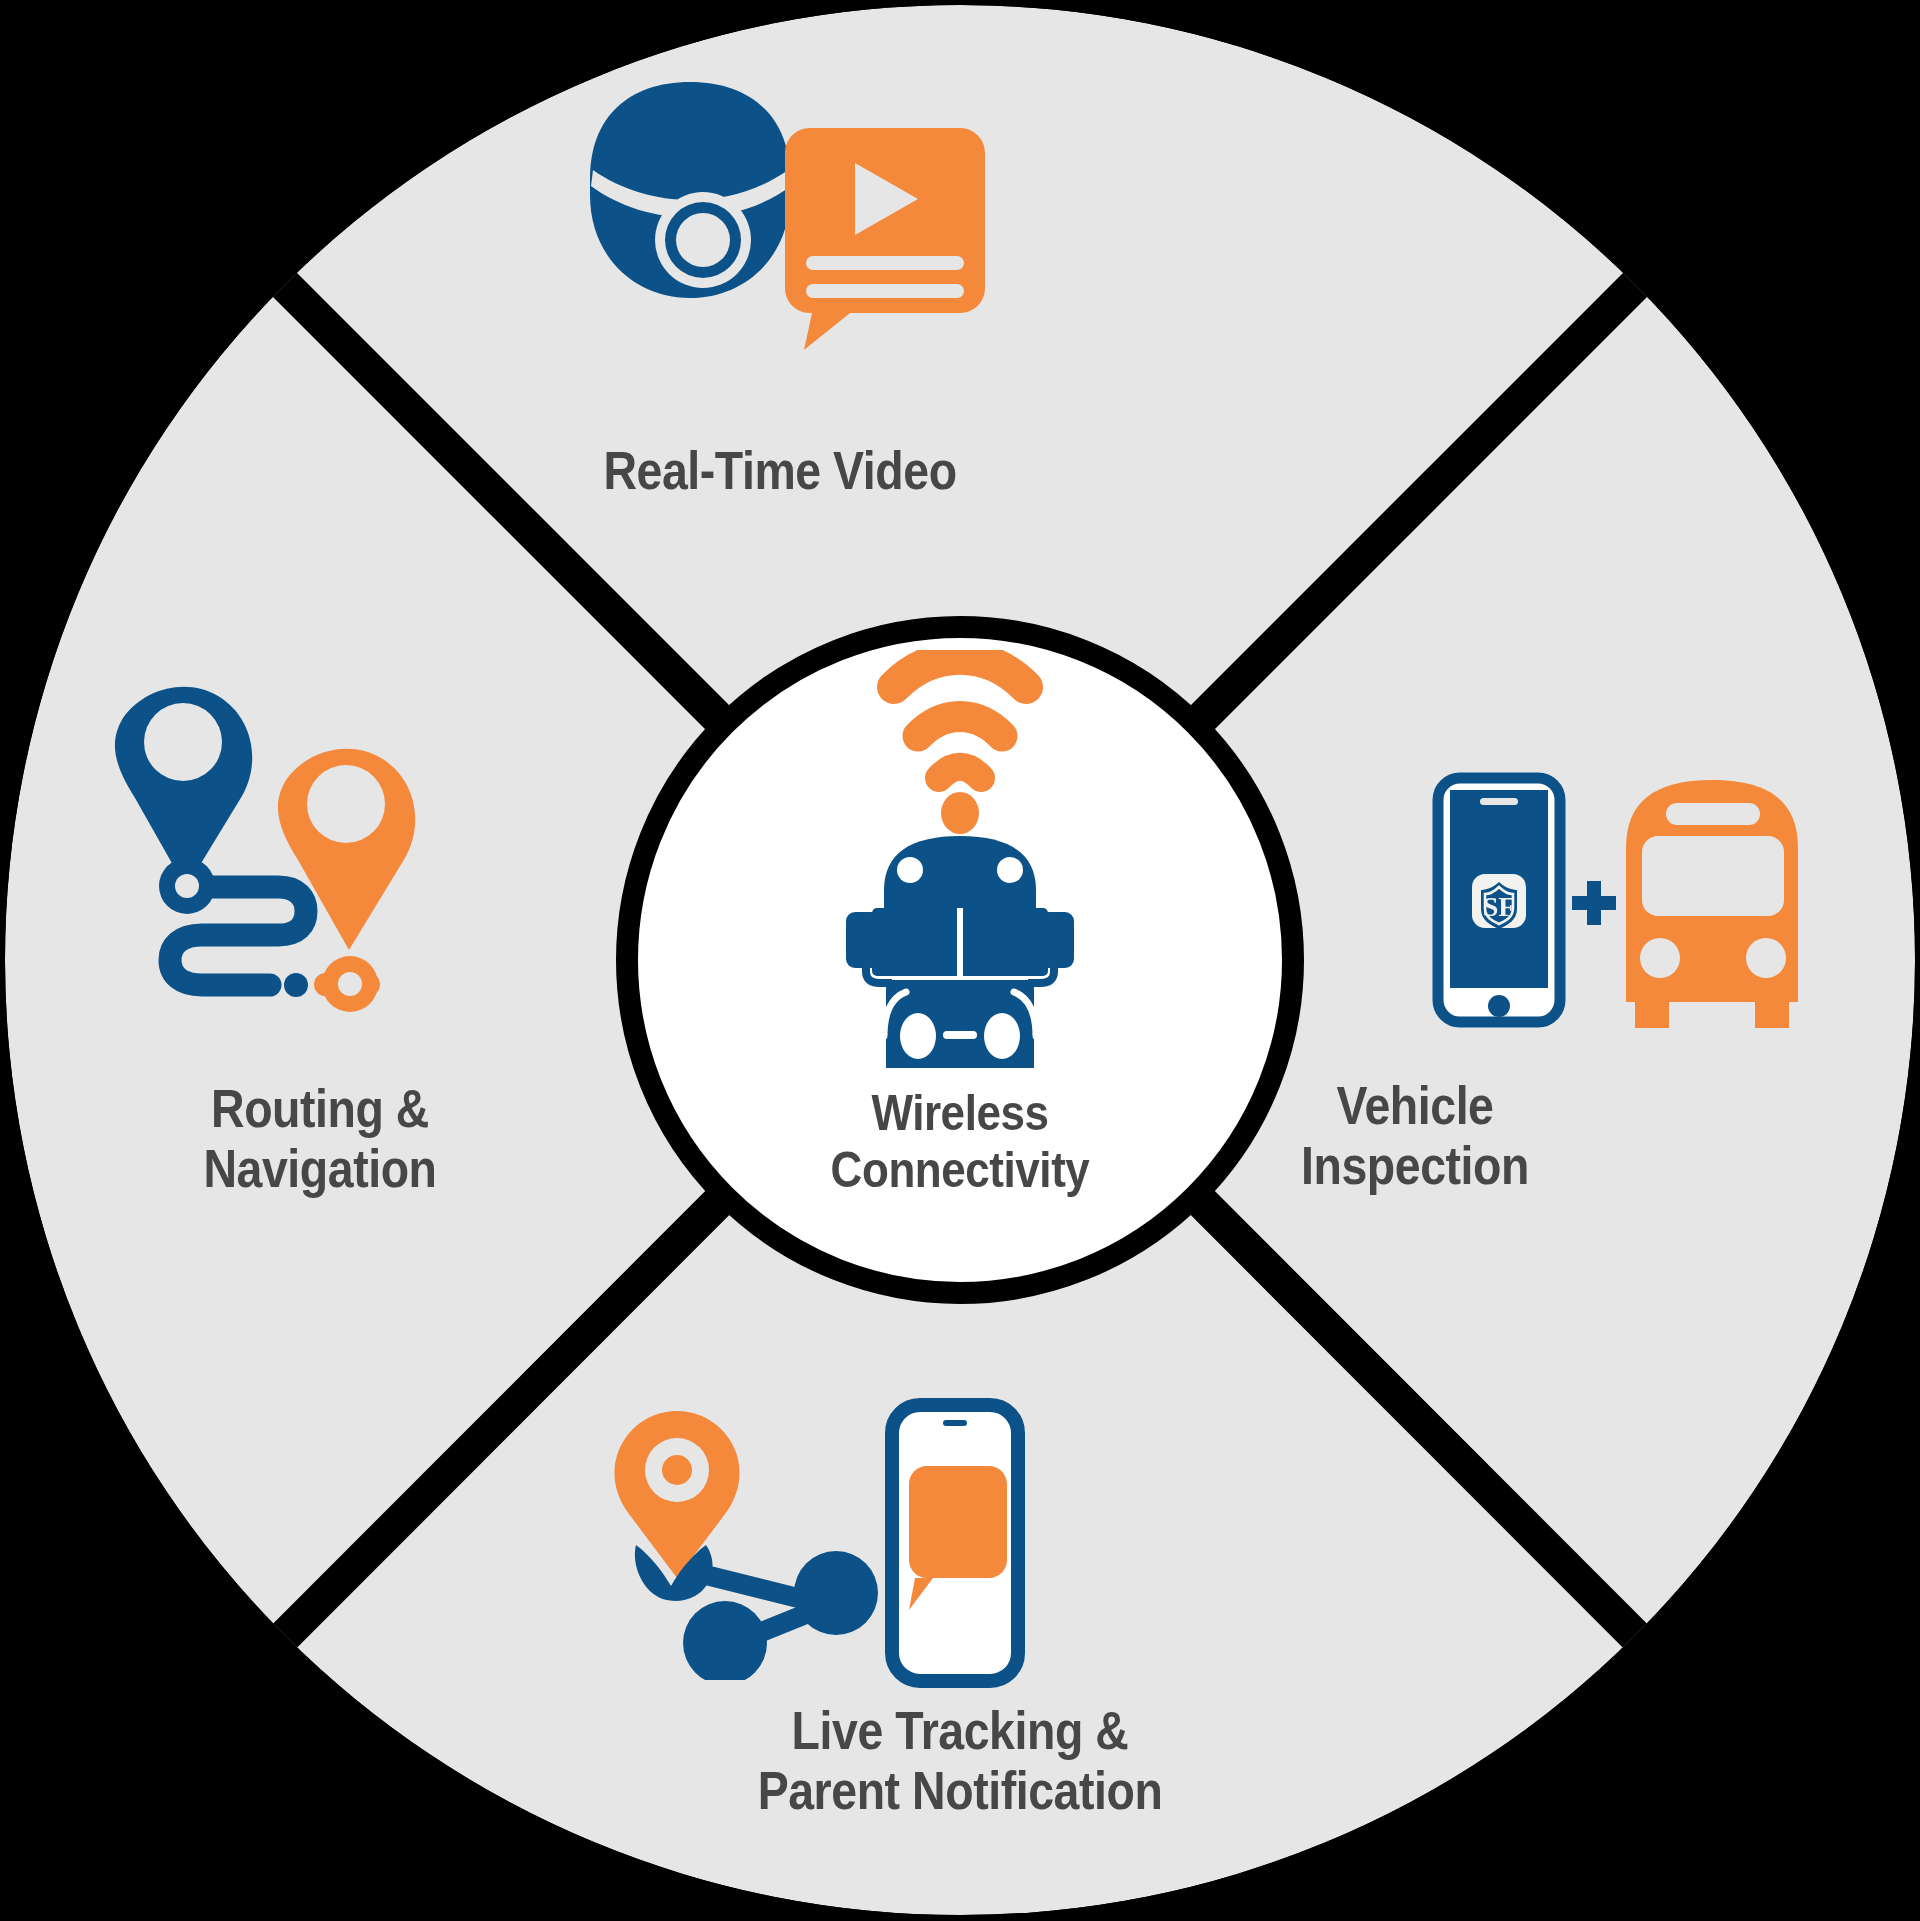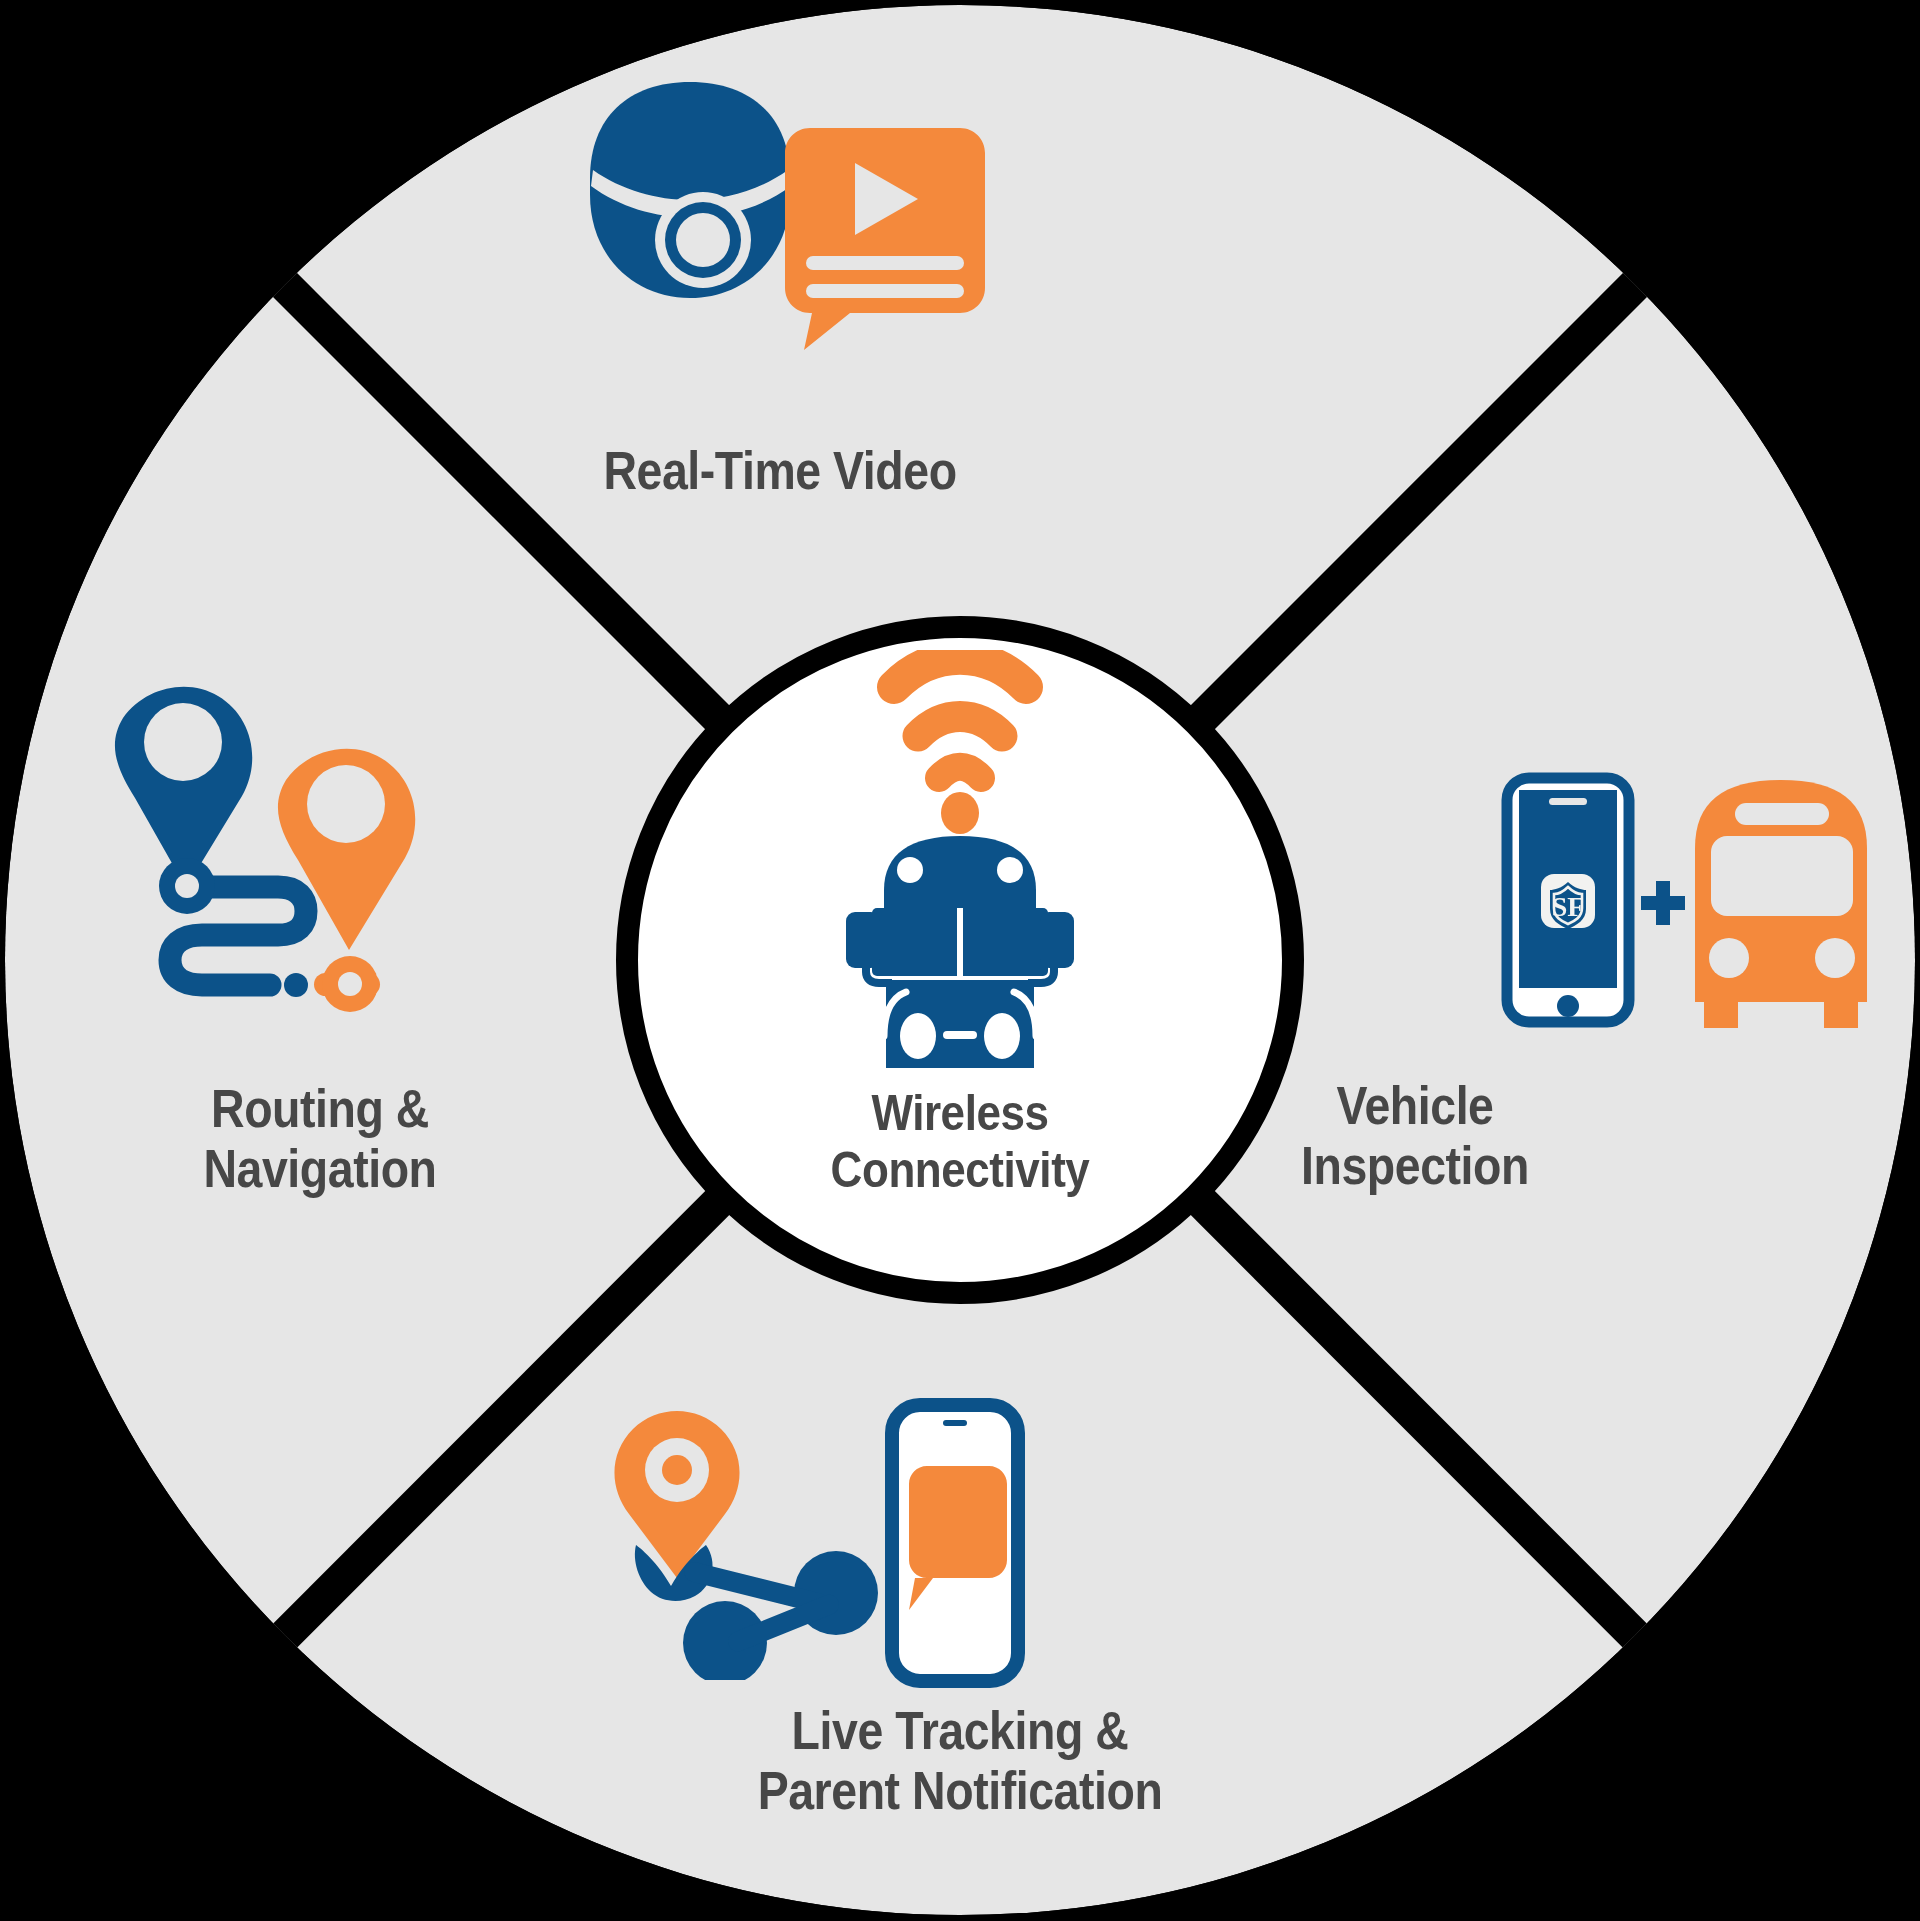--- a/index.html
+++ b/index.html
@@ -96,21 +96,21 @@
         <rect x="246" y="196" width="158" height="14" rx="7" fill="#e6e6e6"></rect>
         <rect x="246" y="224" width="158" height="14" rx="7" fill="#e6e6e6"></rect>
       </g>
     </svg>
   </div>
 
   <div class="seg-label" style="left:480px; top:440px; width:600px;">
     <div>Real-Time Video</div>
   </div>
 
-  <div class="icon-box" style="left:1499px; top:770px; width:400px; height:260px;">
+  <div class="icon-box" style="left:1430px; top:770px; width:400px; height:260px;">
     <svg viewBox="0 0 400 260" width="400" height="260">
 
       <g>
         <rect x="8" y="8" width="122" height="244" rx="22" fill="#ffffff" stroke="#0c5289" stroke-width="11"></rect>
         <rect x="20" y="48" width="98" height="170" fill="#0c5289"></rect>
         <rect x="20" y="20" width="98" height="30" fill="#0c5289"></rect>
         <rect x="50" y="28" width="38" height="7" rx="3.5" fill="#e6e6e6"></rect>
         <circle cx="69" cy="236" r="11" fill="#0c5289"></circle>
 
         <rect x="42" y="104" width="54" height="54" rx="13" fill="#f2f2f0"></rect>

